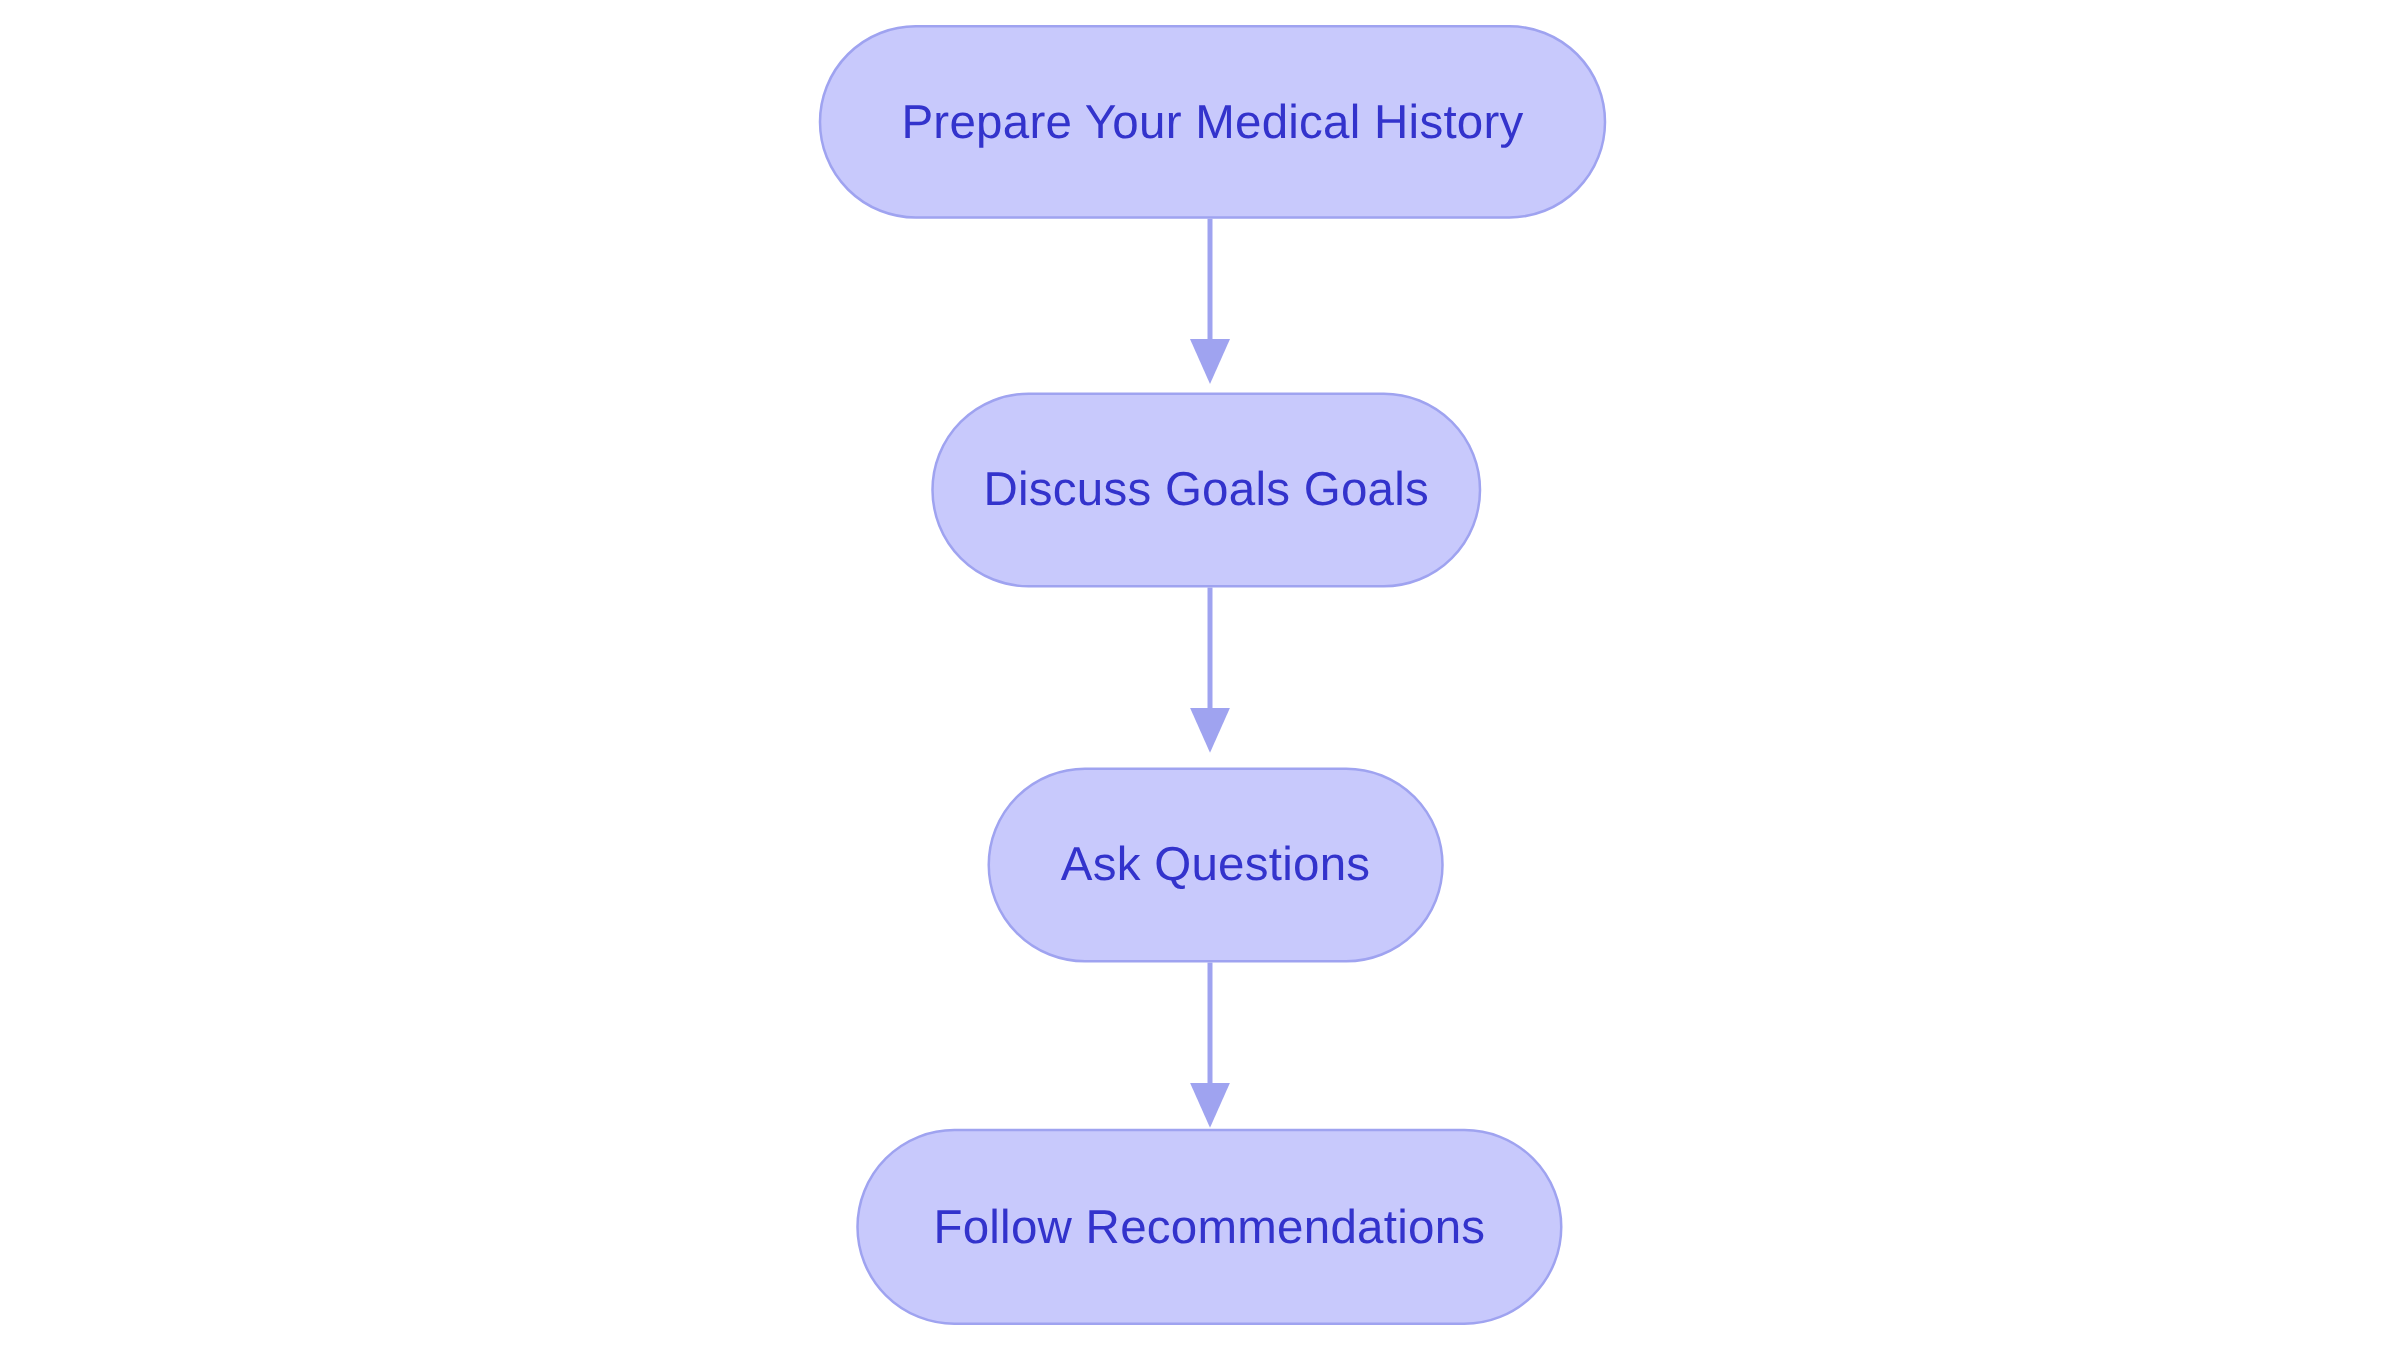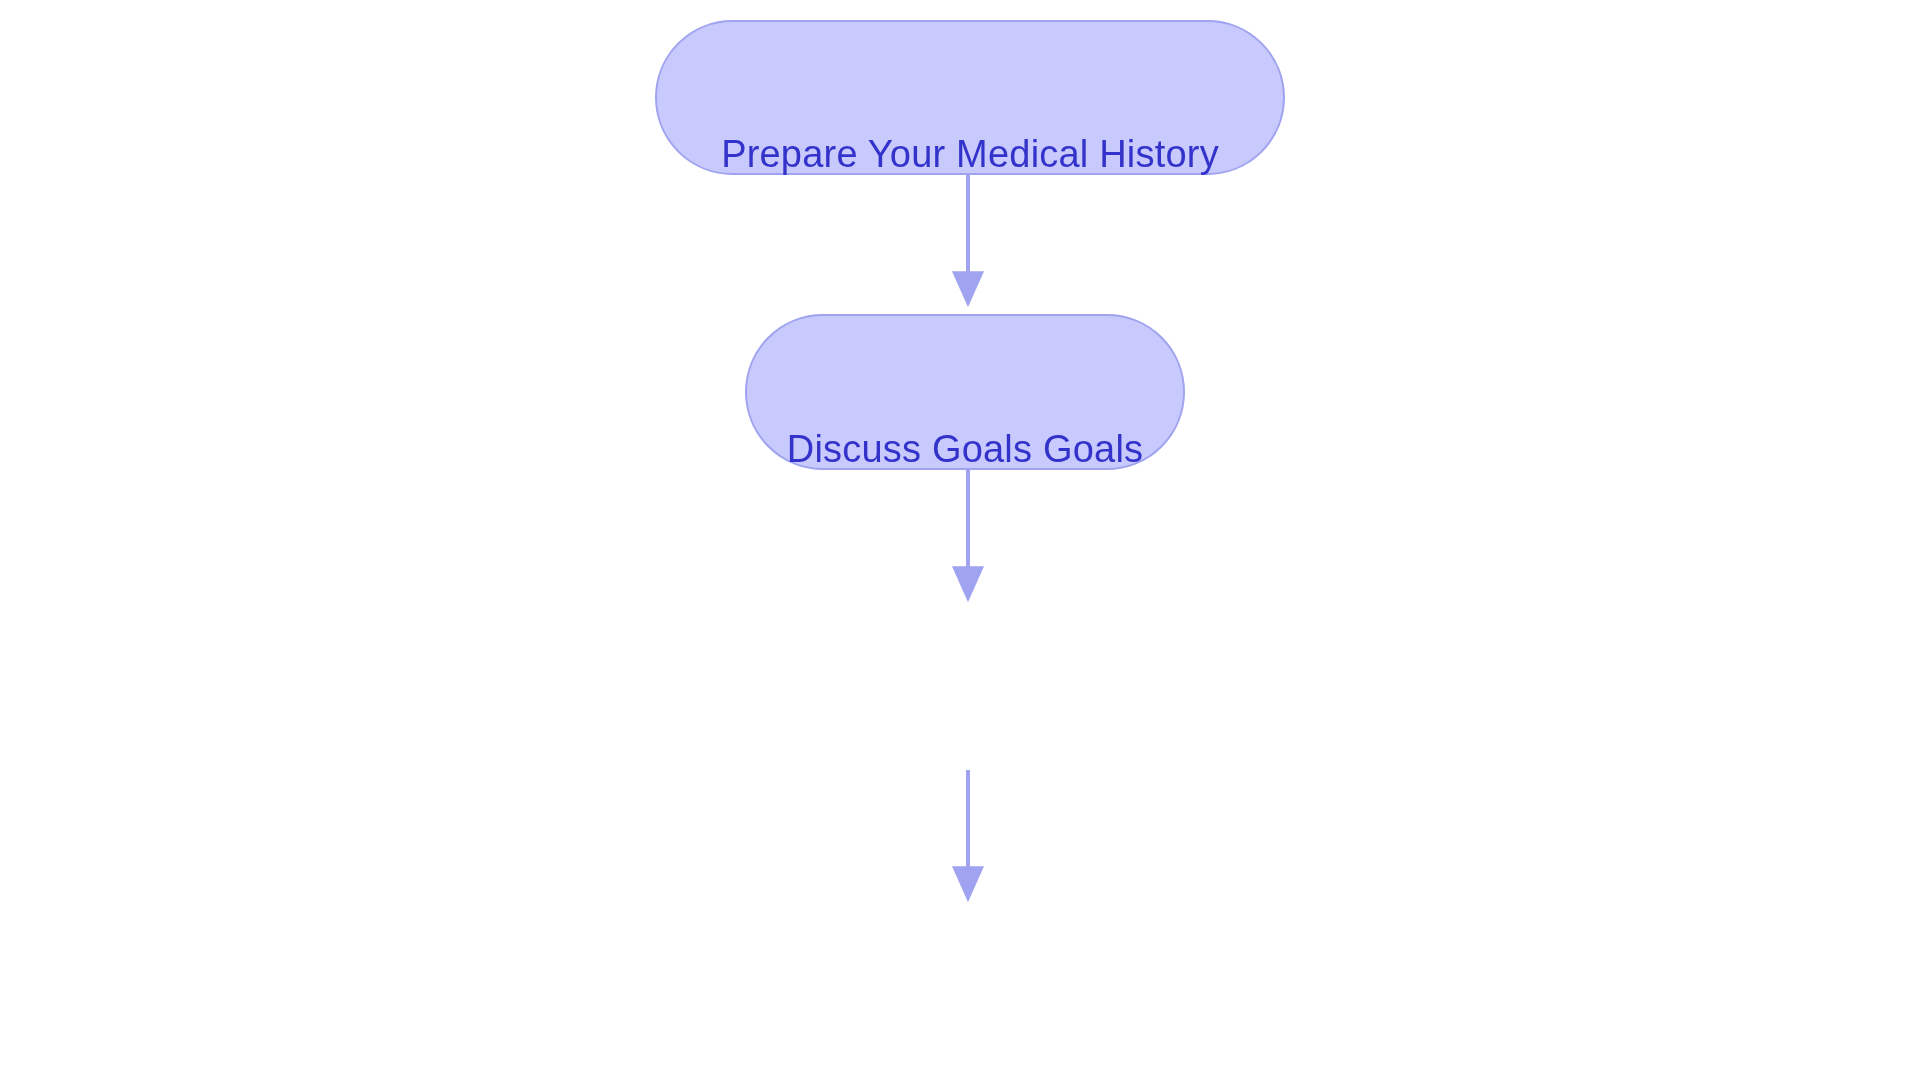--- a/index.html
+++ b/index.html
@@ -30,21 +30,21 @@
     width: 1920px;
     height: 1083px;
     pointer-events: none;
   }
 
   
   .flow-node {
     position: absolute;
     box-sizing: border-box;
     display: flex;
-    align-items: flex-end;
+    align-items: center;
     justify-content: center;
     background: #c8c9fc;
     border: 2px solid #9fa3f0;
     border-radius: 999px;
     z-index: 2;
   }
   .flow-node .node-label {
     color: #3333cc;
     font-family: "Liberation Sans", "DejaVu Sans", sans-serif;
     font-size: 38px;
@@ -98,15 +98,21 @@
   </svg>
 
   <div class="flow-node" id="node-prepare-medical-history">
     <span class="node-label">Prepare Your Medical History</span>
   </div>
 
   <div class="flow-node" id="node-discuss-goals">
     <span class="node-label">Discuss Goals Goals</span>
   </div>
 
+  <div class="flow-node" id="node-ask-questions">
+    <span class="node-label">Ask Questions</span>
+  </div>
 
+  <div class="flow-node" id="node-follow-recommendations">
+    <span class="node-label">Follow Recommendations</span>
+  </div>
 
 </div>
 
 </body></html>

